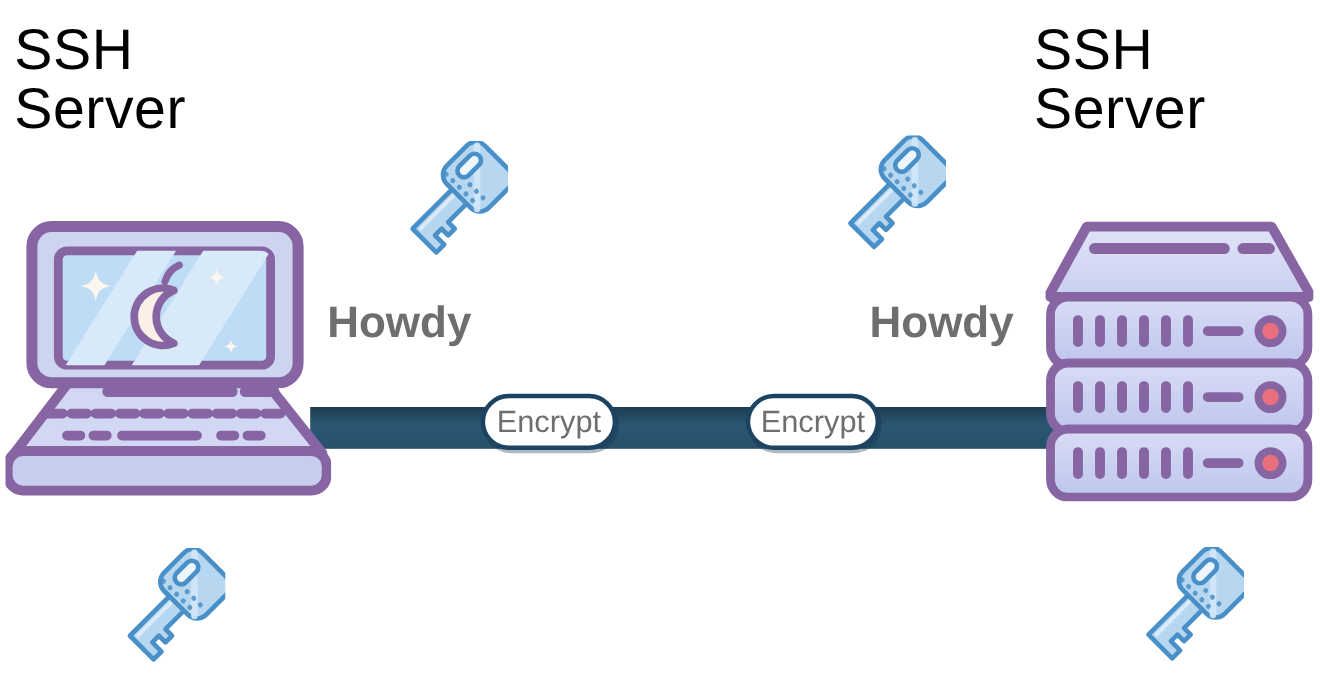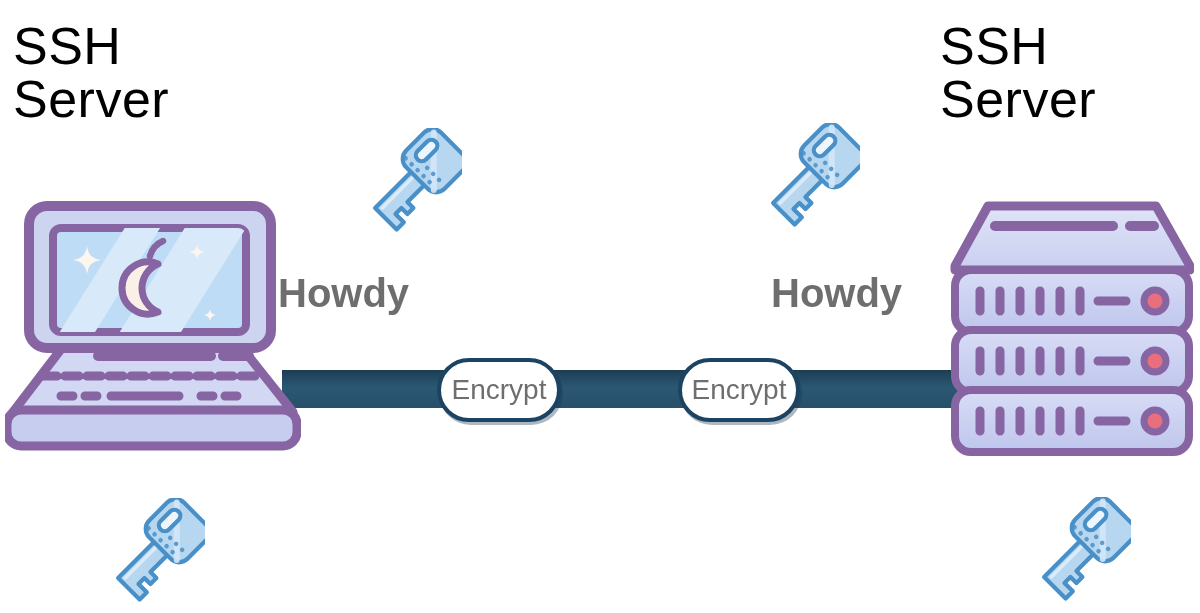--- a/index.html
+++ b/index.html
@@ -26,28 +26,28 @@
   .server{ left:950px; top:200px; width:244px; height:256px; }
 
   .key{ position:absolute; width:110px; height:110px; z-index:2; }
   .key-top-left{ left:352px; top:128px; }
   .key-top-right{ left:750px; top:123px; }
   .key-bottom-left{ left:95px; top:498px; }
   .key-bottom-right{ left:1021px; top:497px; }
 
   .msg{
     position:absolute; top:268px; width:170px; height:50px; line-height:50px; z-index:2;
-    font-size:40px; font-weight:700; color:var(--message-gray,#6e6e6e);
+    text-align:center; font-size:40px; font-weight:700; color:var(--message-gray,#6e6e6e);
   }
   .msg-left{ left:278px; }
   .msg-mid{ left:537px; }
   .msg-right{ left:771px; }
 
   .pill{
-    position:absolute; top:358px; height:64px; z-index:3;
+    position:absolute; top:358px; height:51px; z-index:3;
     background:var(--pill-fill,#fff); border:4px solid var(--pill-border-navy,#1c4361);
     border-radius:999px; display:flex; align-items:center; justify-content:center;
     box-shadow:2px 3px 0 rgba(22,53,76,0.35);
   }
   .pill span{ font-size:28px; color:var(--message-gray,#6f6f6f); }
   .pill-encrypt{ left:437px; width:124px; }
   .pill-decrypt{ left:678px; width:122px; }
 
   .defs-holder{ position:absolute; width:0; height:0; overflow:hidden; }
 </style>

